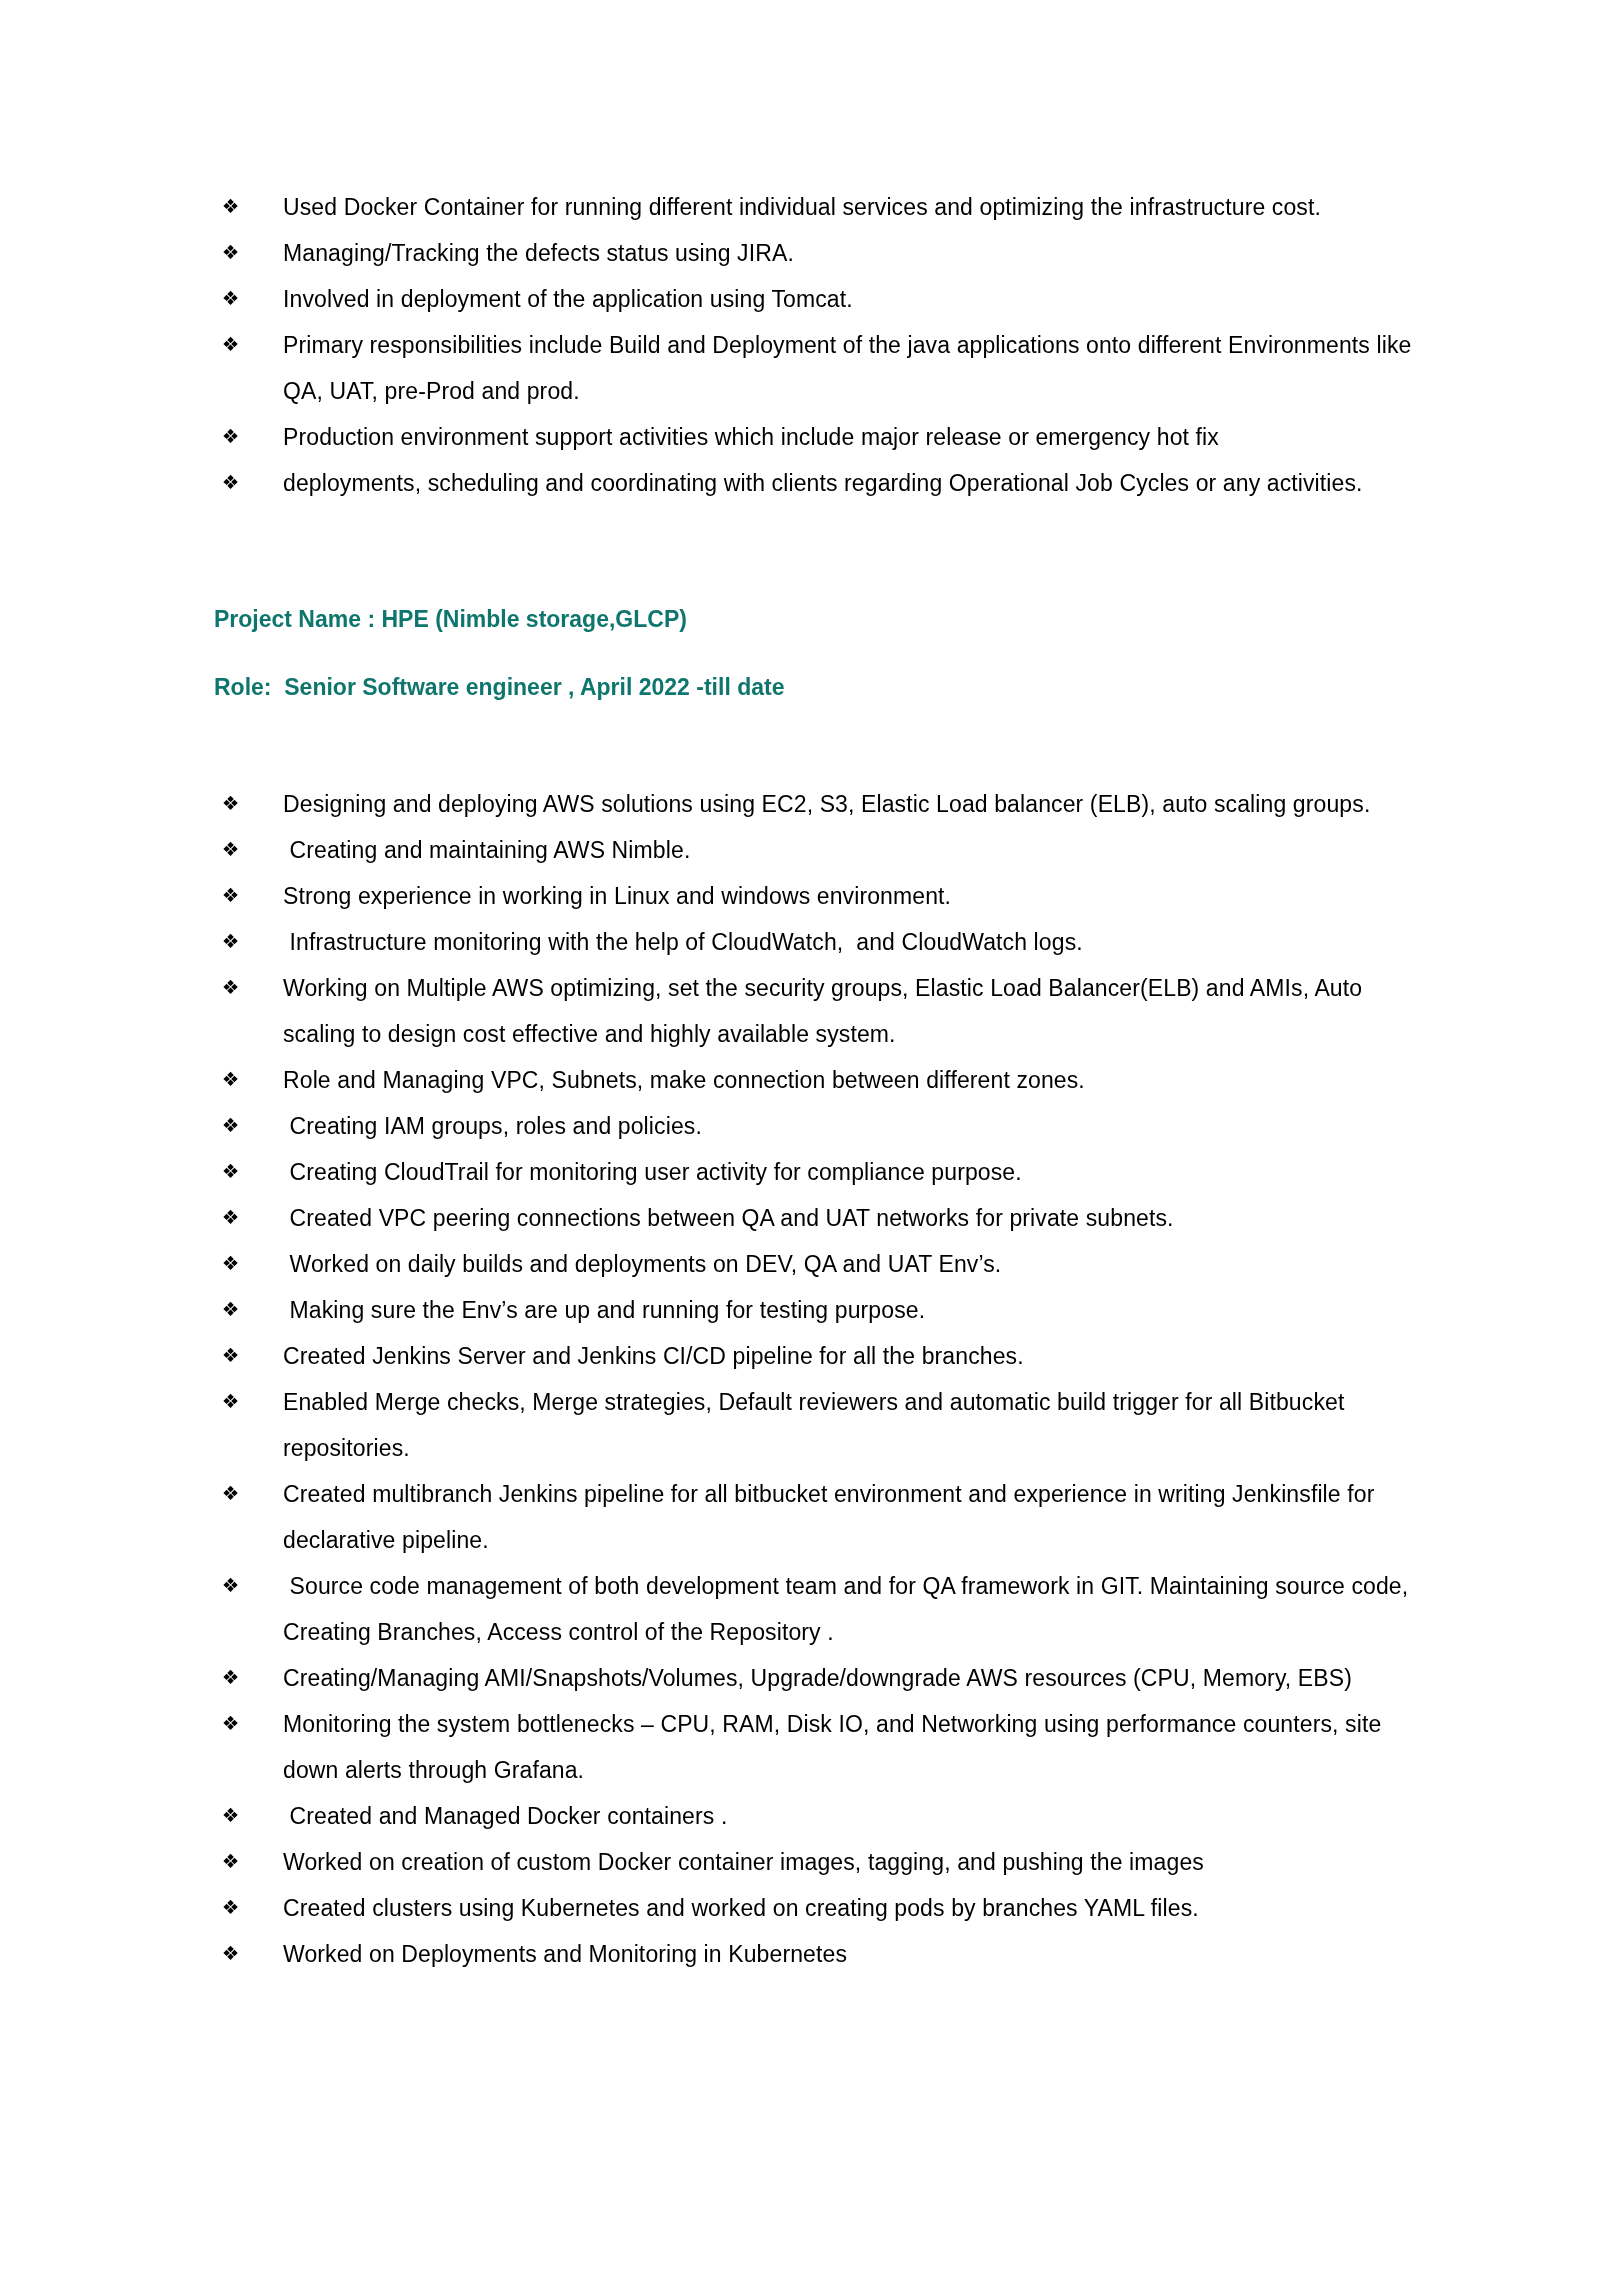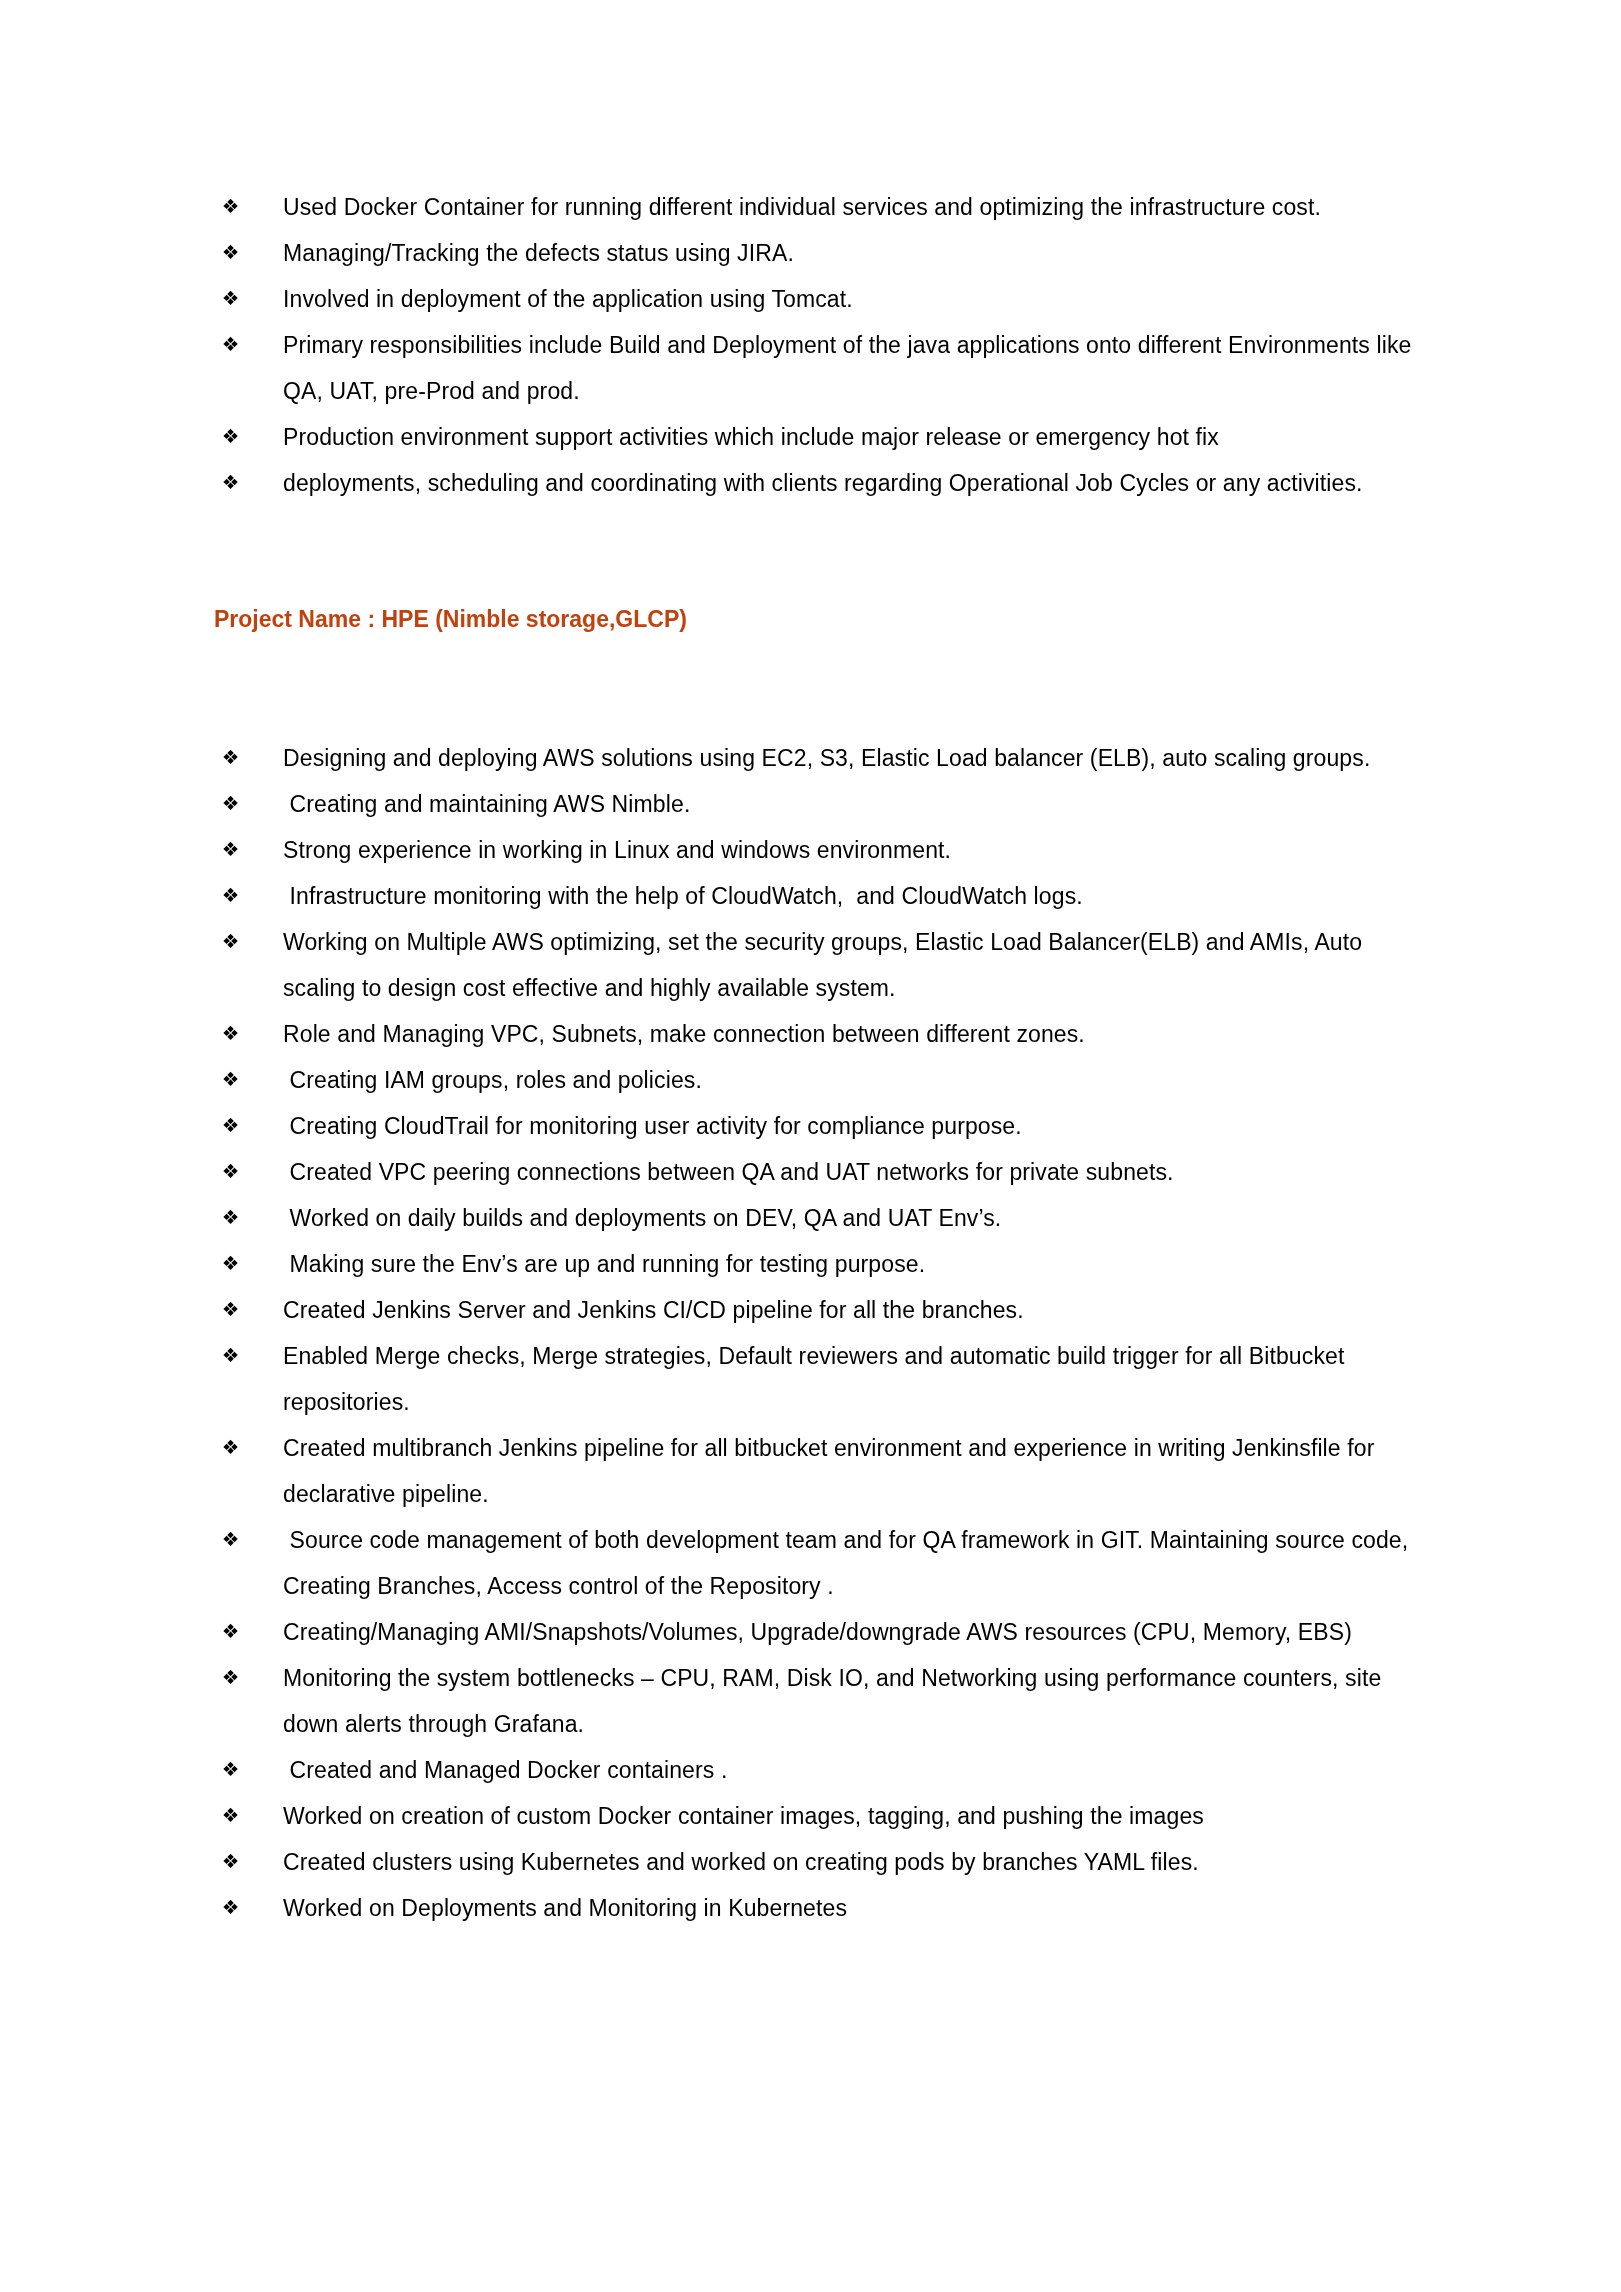--- a/index.html
+++ b/index.html
@@ -57,21 +57,21 @@
     display: block;
     margin-left: 20px;
   }
   .heading-block {
     margin: 0;
   }
   .doc-heading {
     font-size: 23px;
     line-height: 46px;
     font-weight: 700;
-    color: #c2410c;
+    color: #0f766e;
     margin: 0;
     white-space: pre-wrap;
   }
   .spacer-lg { height: 90px; }
   .spacer-sm { height: 21.6px; }
   .gap-after-role { height: 71px; }
 </style>
 </head>
 <body>
 
@@ -88,20 +88,23 @@
       </ul>
 
     <div class="spacer-lg"></div>
 
     <div class="heading-block">
       <p class="doc-heading">Project Name : HPE (Nimble storage,GLCP)</p>
     </div>
 
     <div class="spacer-sm"></div>
 
+    <div class="heading-block">
+      <p class="doc-heading">Role:  Senior Software engineer , April 2022 -till date</p>
+    </div>
 
     <div class="gap-after-role"></div>
 
     <ul class="bullets" id="list-two">
         <li><span class="bullet-glyph">❖</span><span class="bullet-text">Designing and deploying AWS solutions using EC2, S3, Elastic Load balancer (ELB), auto scaling groups.</span></li>
         <li><span class="bullet-glyph">❖</span><span class="bullet-text"> Creating and maintaining AWS Nimble.</span></li>
         <li><span class="bullet-glyph">❖</span><span class="bullet-text">Strong experience in working in Linux and windows environment.</span></li>
         <li><span class="bullet-glyph">❖</span><span class="bullet-text"> Infrastructure monitoring with the help of CloudWatch,  and CloudWatch logs.</span></li>
         <li><span class="bullet-glyph">❖</span><span class="bullet-text">Working on Multiple AWS optimizing, set the security groups, Elastic Load Balancer(ELB) and AMIs, Auto scaling to design cost effective and highly available system.</span></li>
         <li><span class="bullet-glyph">❖</span><span class="bullet-text">Role and Managing VPC, Subnets, make connection between different zones.</span></li>

